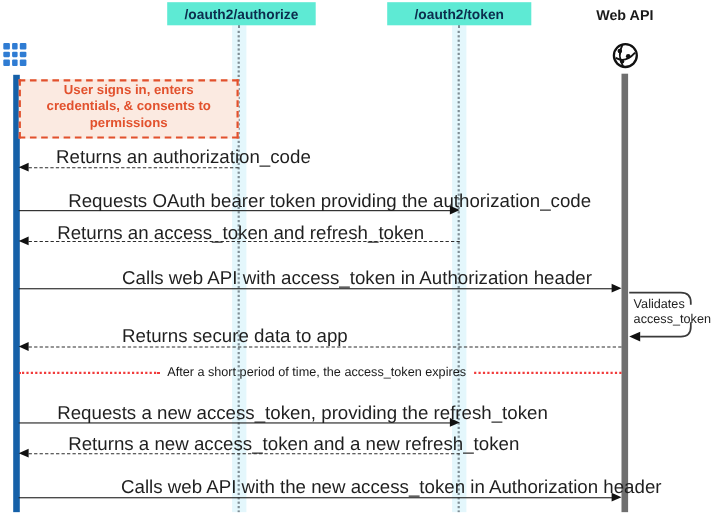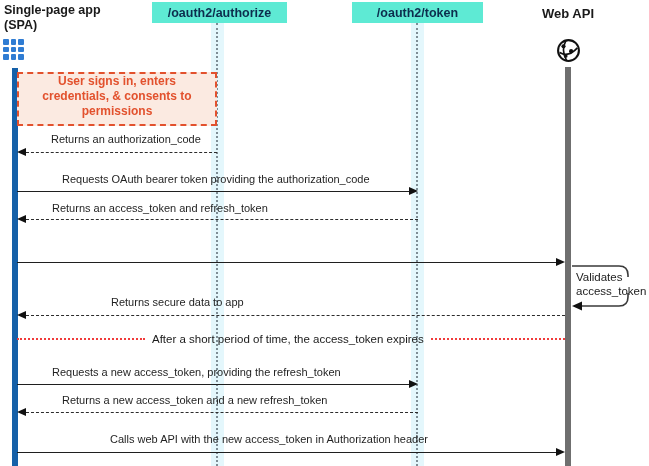--- a/index.html
+++ b/index.html
@@ -26,21 +26,21 @@
   .dotline{position:absolute;top:23px;height:443px;width:0;border-left:2px dotted #7e8d95;}
   #line-authorize{left:216px;}
   #line-token{left:416px;}
   .spa-bar{position:absolute;left:12px;top:68px;width:6px;height:398px;background:#1560a8;}
   .webapi-bar{position:absolute;left:565px;top:67px;width:6px;height:399px;background:#6f6f6f;}
   
   .note{position:absolute;left:17px;top:72px;width:200px;height:54px;background:#fbeae1;border:2px dashed #e2512d;
     box-sizing:border-box;display:flex;flex-direction:column;align-items:center;
     font-size:12px;font-weight:600;color:#e2512d;line-height:15px;text-align:center;}
   
-  .msg-label{position:absolute;font-size:11px;color:#1f1f1f;white-space:nowrap;padding-left:24px;}
+  .msg-label{position:absolute;font-size:17px;color:#1f1f1f;white-space:nowrap;padding-left:24px;}
   .mline{position:absolute;height:0;}
   .mline.solid{border-top:1.5px solid #1f1f1f;}
   .mline.dashed{border-top:1.5px dashed #2c2c2c;}
   .ah{position:absolute;width:0;height:0;border-top:4.5px solid transparent;border-bottom:4.5px solid transparent;}
   .ah.right{border-left:9px solid #111;}
   .ah.left{border-right:9px solid #111;}
   
   #m1l{left:27px;top:133px;} #m1line{left:26px;top:152px;width:191px;} #m1ah{left:17px;top:148px;}
   #m2l{left:38px;top:173px;} #m2line{left:17px;top:191px;width:393px;} #m2ah{left:409px;top:187px;}
   #m3l{left:28px;top:202px;} #m3line{left:26px;top:219px;width:392px;} #m3ah{left:17px;top:215px;}
@@ -65,24 +65,20 @@
 
 <div id="stage">
 
   <div class="band" id="band-authorize"></div>
   <div class="band" id="band-token"></div>
   <div class="dotline" id="line-authorize"></div>
   <div class="dotline" id="line-token"></div>
   <div class="spa-bar"></div>
   <div class="webapi-bar"></div>
 
-  <div class="spa-title">
-    <div>Single-page app</div>
-    <div>(SPA)</div>
-  </div>
   <div class="grid-icon">
     <span></span>
       <span></span>
       <span></span>
       <span></span>
       <span></span>
       <span></span>
       <span></span>
       <span></span>
       <span></span>
@@ -116,20 +112,21 @@
   <div class="ah left" id="m1ah"></div>
 
   <div class="msg-label" id="m2l">Requests OAuth bearer token providing the authorization_code</div>
   <div class="mline solid" id="m2line"></div>
   <div class="ah right" id="m2ah"></div>
 
   <div class="msg-label" id="m3l">Returns an access_token and refresh_token</div>
   <div class="mline dashed" id="m3line"></div>
   <div class="ah left" id="m3ah"></div>
 
+  <div class="msg-label" id="m4l">Calls web API with access_token in Authorization header</div>
   <div class="mline solid" id="m4line"></div>
   <div class="ah right" id="m4ah"></div>
 
   <svg class="selfloop" viewBox="0 0 78 58">
     <path d="M1 9 H48 Q57 9 57 18 V20" fill="none" stroke="#3a3a3a" stroke-width="1.6"></path>
     <path d="M57 36 V40 Q57 49 48 49 H11" fill="none" stroke="#3a3a3a" stroke-width="1.6"></path>
     <polygon points="1,49 11,44.5 11,53.5" fill="#111"></polygon>
   </svg>
   <div class="selftext" id="st1">Validates</div>
   <div class="selftext" id="st2">access_token</div>

